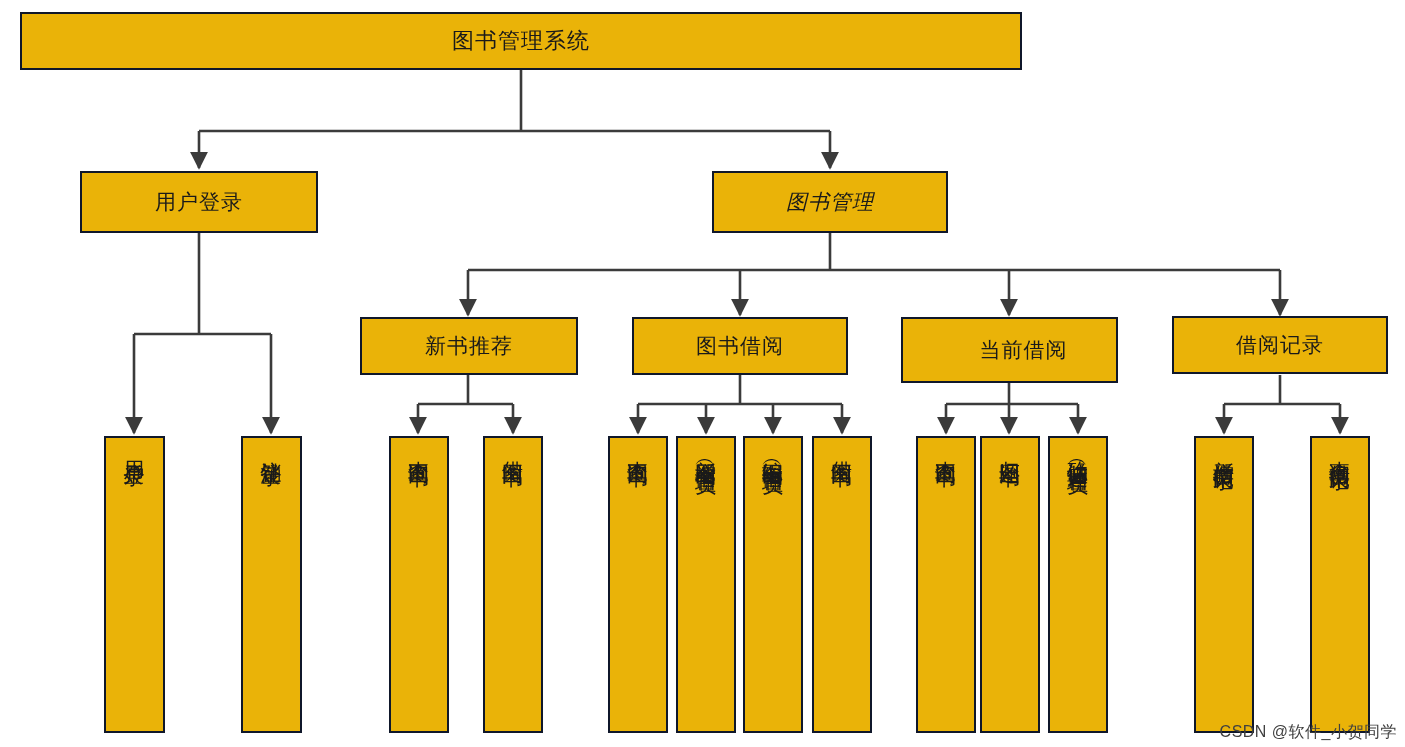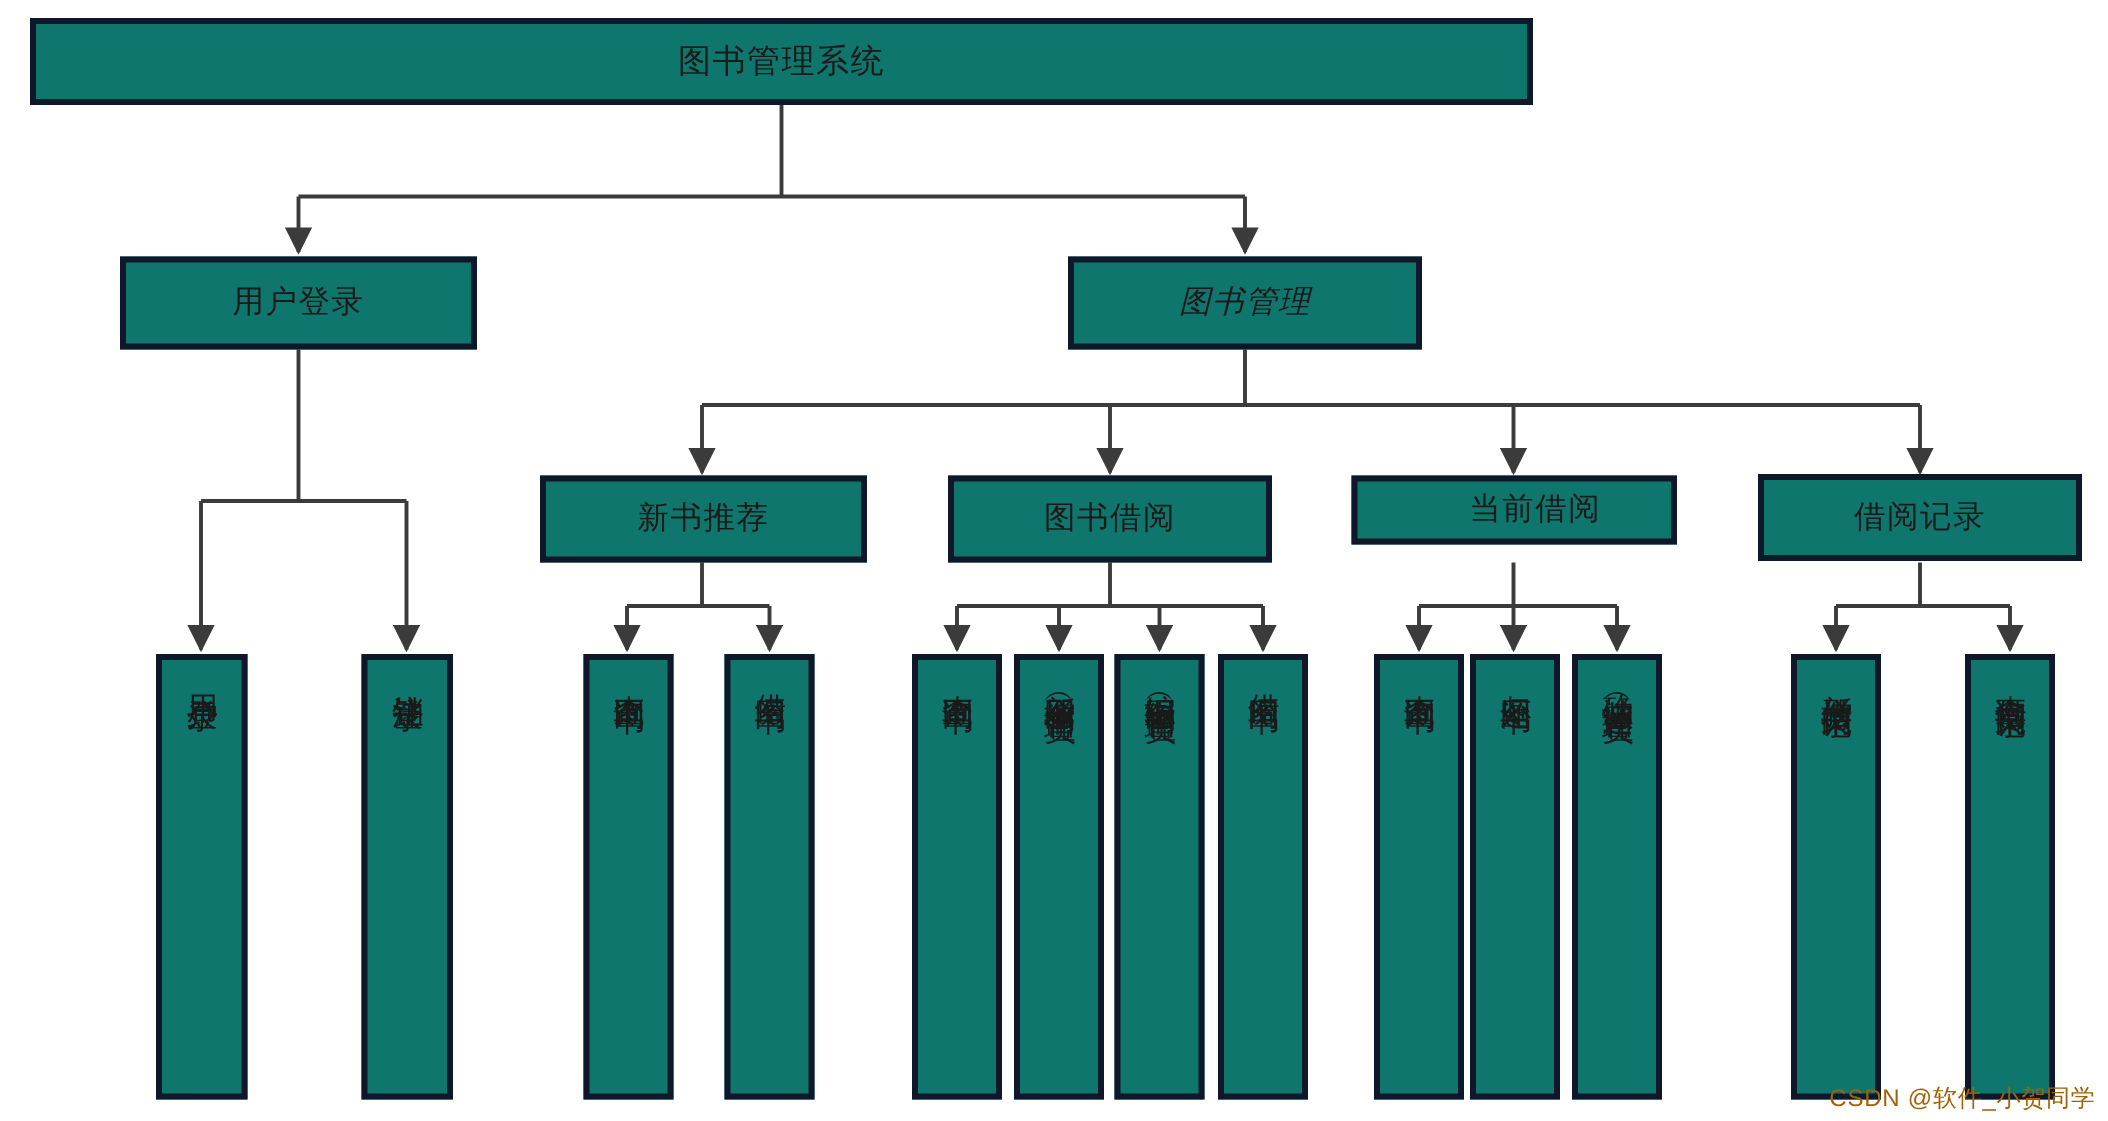--- a/index.html
+++ b/index.html
@@ -20,22 +20,22 @@
     position:absolute;
     left:0; top:0;
     width:1405px;
     height:747px;
     pointer-events:none;
   }
   
   .node{
     position:absolute;
     box-sizing:border-box;
-    background:#0f766e;
-    border:4px solid #0f172a;
+    background:#eab308;
+    border:2px solid #0f172a;
     display:flex;
     align-items:center;
     justify-content:center;
     text-align:left;
     line-height:1.22;
   }
   .node .label{
     display:block;
     white-space:pre-line;
   }
@@ -58,21 +58,21 @@
     font-size:21px;
     letter-spacing:2px;
     line-height:1;
   }
   
   #watermark{
     position:absolute;
     right:8px;
     bottom:4px;
     font-size:16px;
-    color:#a16207;
+    color:#404040;
     letter-spacing:0.5px;
     white-space:nowrap;
     user-select:none;
   }
 </style>
 </head>
 <body>
 
 <div id="canvas">
 
@@ -140,21 +140,21 @@
   </div>
 
   <div class="node horiz" style="left:632px; top:317px; width:216px; height:58px;">
     <span class="label">图书借阅</span>
   </div>
 
   <div class="node horiz" style="left:360px; top:317px; width:218px; height:58px;">
     <span class="label">新书推荐</span>
   </div>
 
-  <div class="node horiz" style="left:901px; top:317px; width:217px; height:46px;padding-left:28px;">
+  <div class="node horiz" style="left:901px; top:317px; width:217px; height:66px;padding-left:28px;">
     <span class="label">当前借阅</span>
   </div>
 
   <div class="node horiz" style="left:1172px; top:316px; width:216px; height:58px;">
     <span class="label">借阅记录</span>
   </div>
 
   <div class="node vert" style="left:104px; top:436px; width:61px; height:297px;">
     <span class="label">用户登录</span>
   </div>

